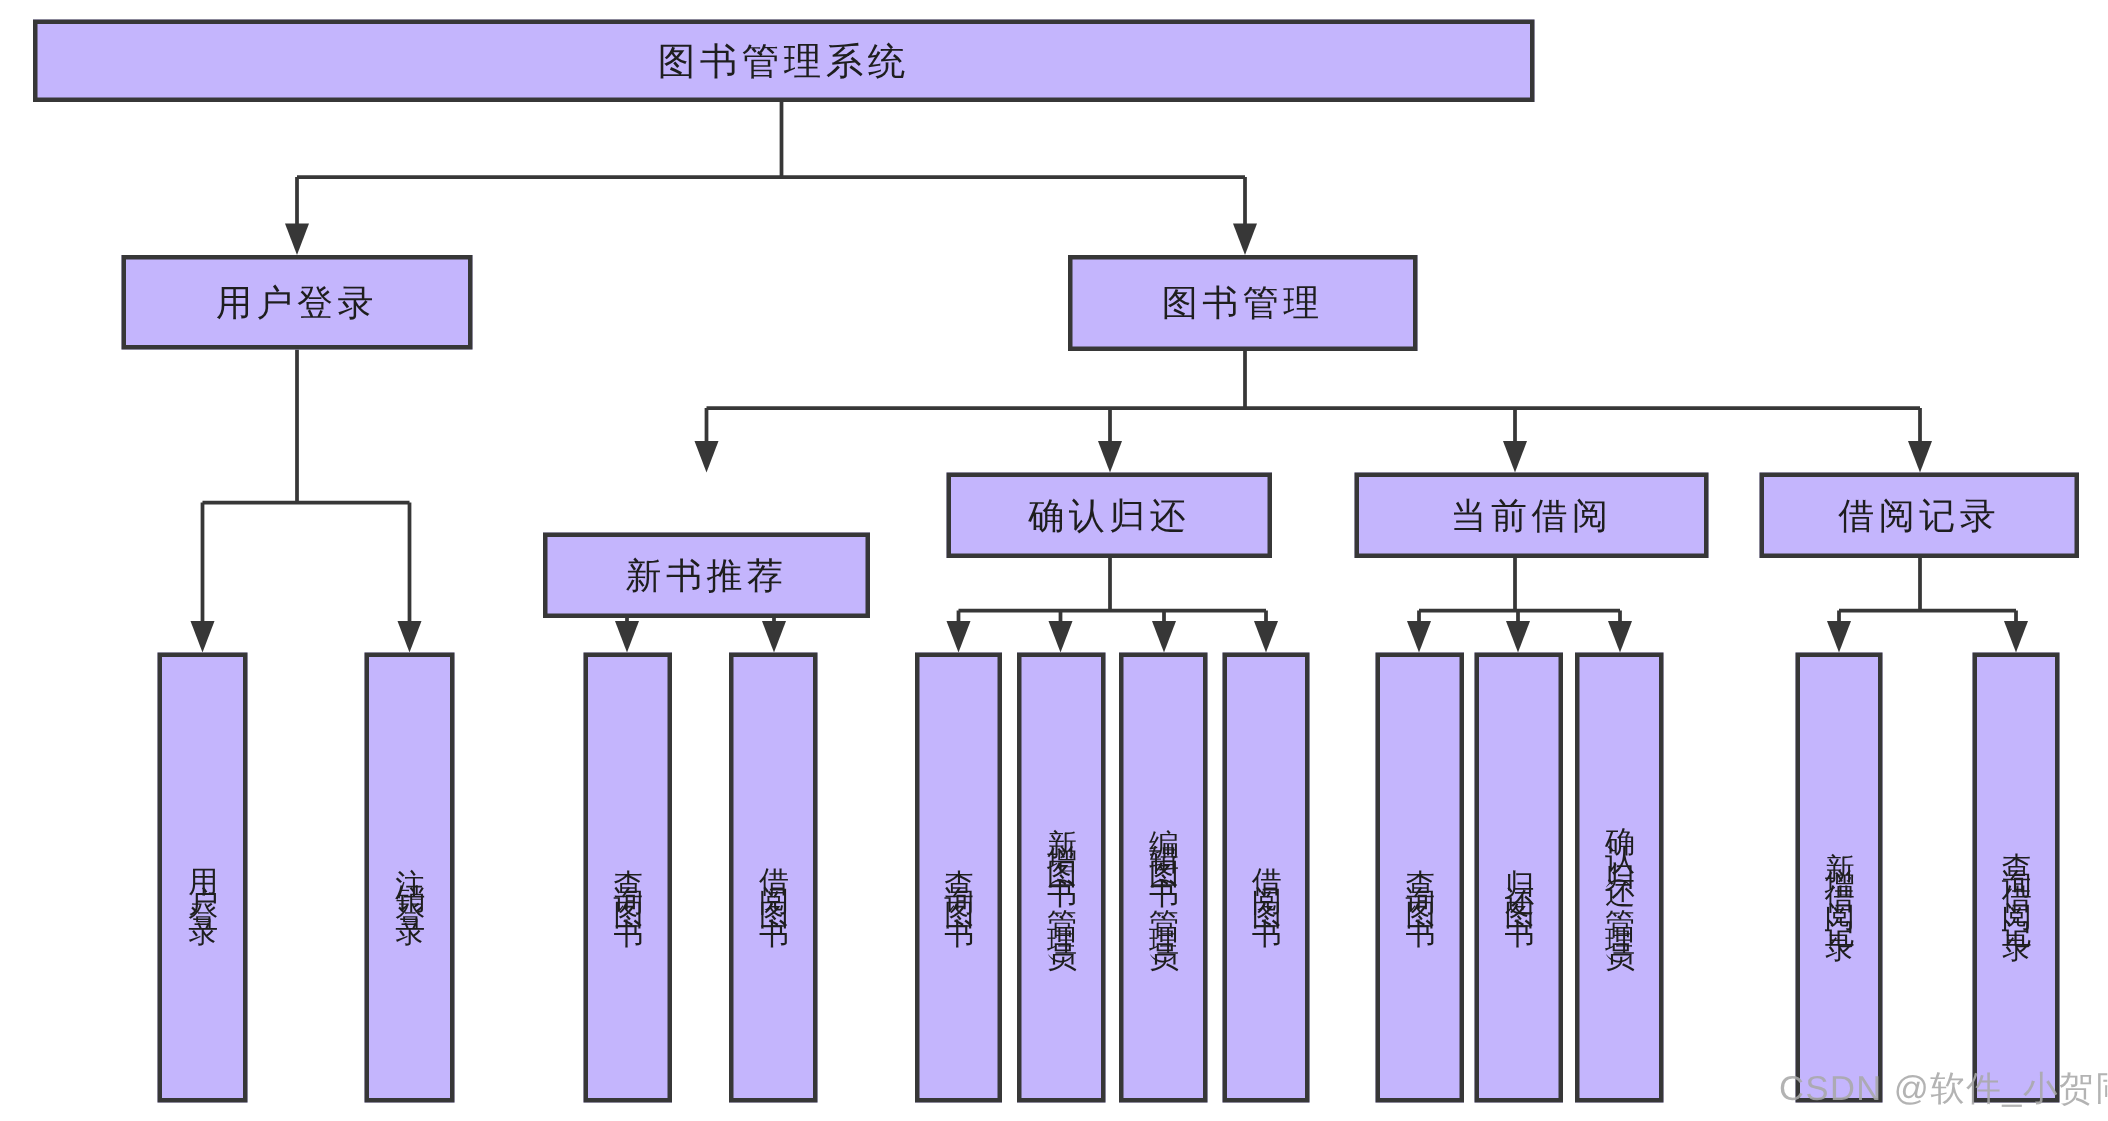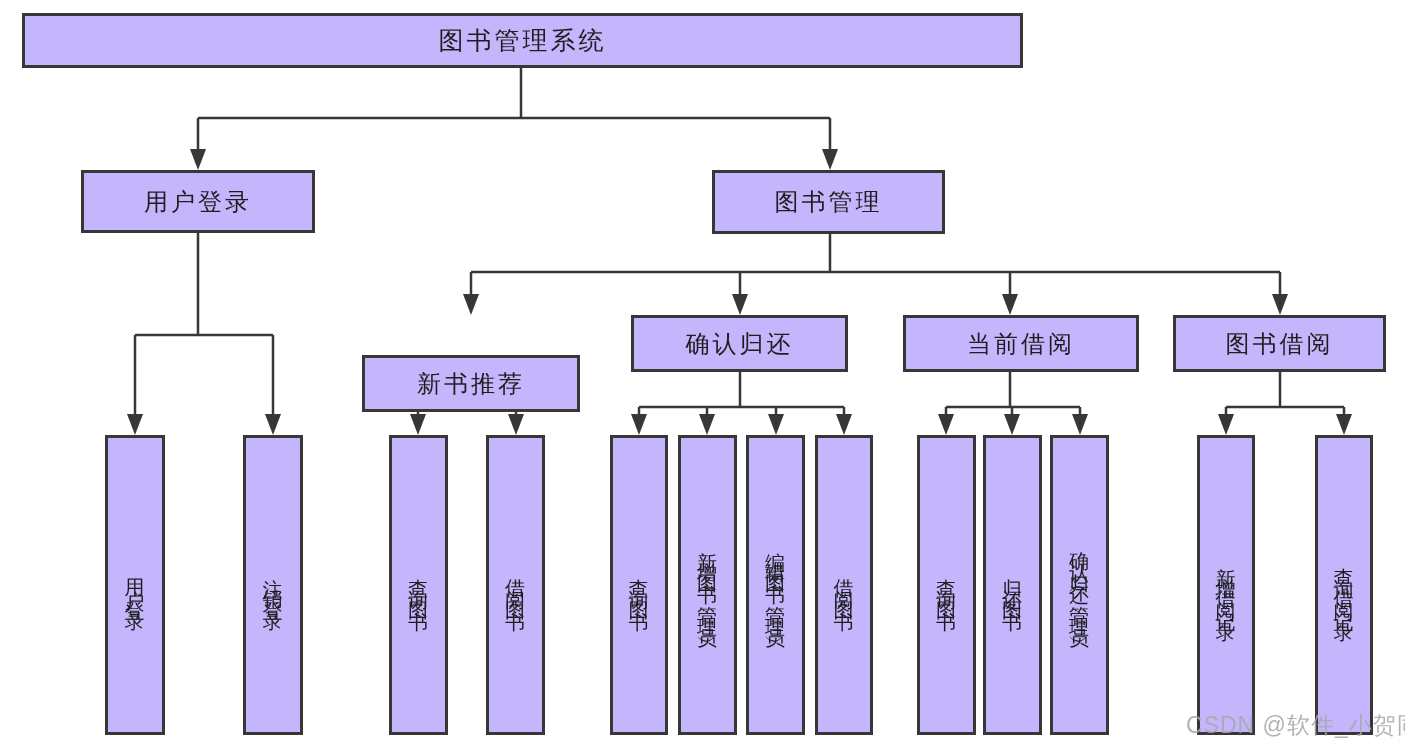--- a/index.html
+++ b/index.html
@@ -130,21 +130,21 @@
   <div class="box h" style="left:362px; top:315px; width:218px; height:57px;margin-top:40px;">
     <span class="label">新书推荐</span>
   </div>
   <div class="box h" style="left:631px; top:315px; width:217px; height:57px;">
     <span class="label">确认归还</span>
   </div>
   <div class="box h" style="left:903px; top:315px; width:236px; height:57px;">
     <span class="label">当前借阅</span>
   </div>
   <div class="box h" style="left:1173px; top:315px; width:213px; height:57px;">
-    <span class="label">图书借阅</span>
+    <span class="label">借阅记录</span>
   </div>
 
   <div class="box v" style="left:105px; top:435px; width:60px; height:300px;">
     <span class="label">用户登录</span>
   </div>
   <div class="box v" style="left:243px; top:435px; width:60px; height:300px;">
     <span class="label">注销登录</span>
   </div>
 
   <div class="box v" style="left:389px; top:435px; width:59px; height:300px;">

